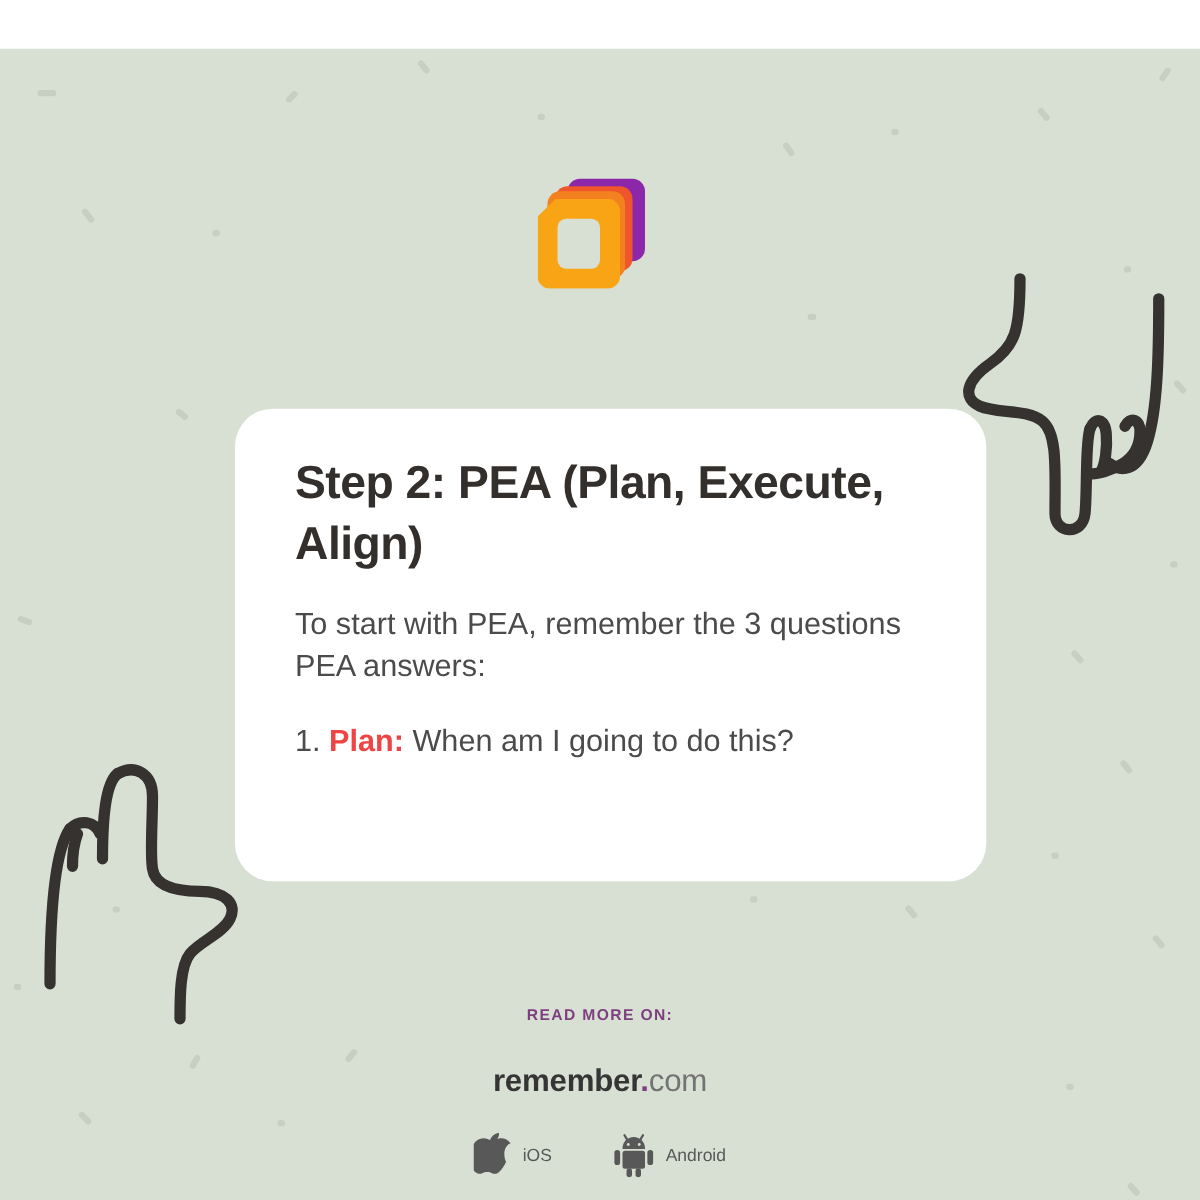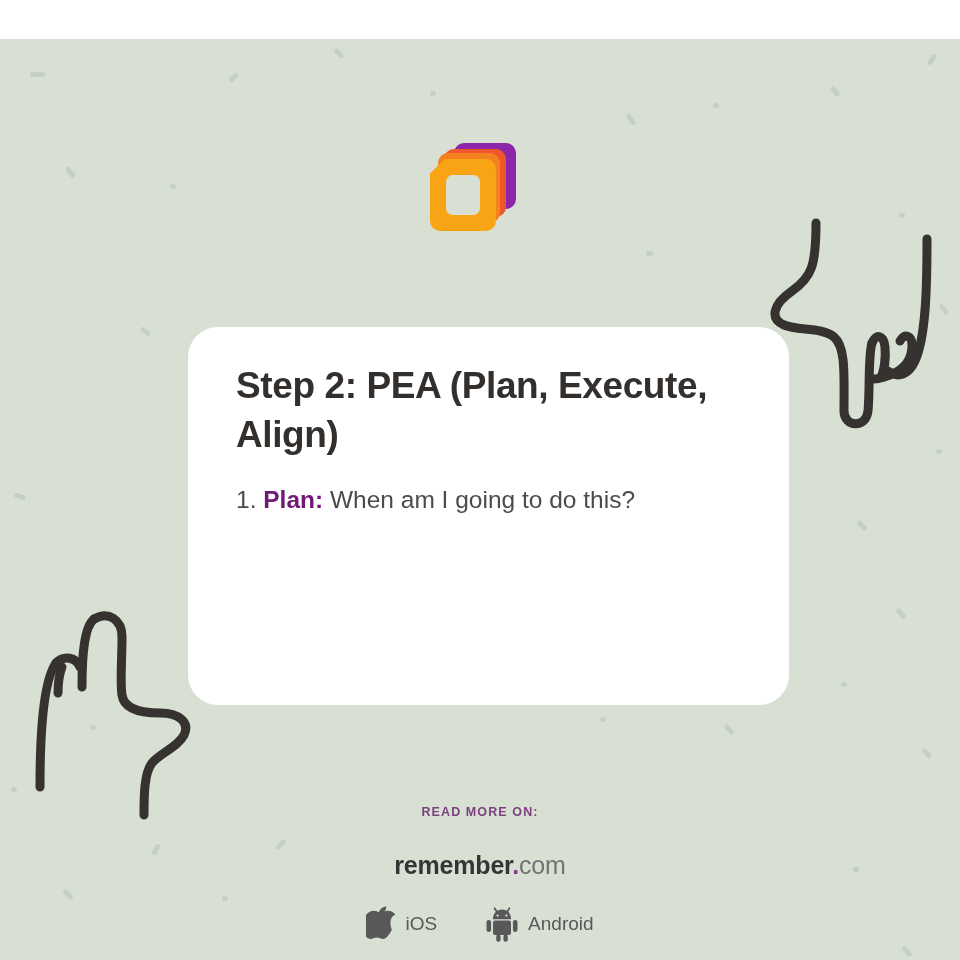--- a/index.html
+++ b/index.html
@@ -117,21 +117,21 @@
   .card-list-item {
     font-size: 24.5px;
     line-height: 1.37;
     color: #4b4b4b;
     margin: 0 0 24px 0;
   }
   .card-list-item.faded { color: #8d8d8d; }
   .card-list-item.faded .li-term { color: #6e6e6e; }
   .li-num { color: #4b4b4b; }
   .card-list-item.faded .li-num { color: #8d8d8d; }
-  .li-term { font-weight: bold; color: #701a75; }
+  .li-term { font-weight: bold; color: #ef4444; }
 
   
   #footer {
     position: absolute;
     left: 0;
     top: 766px;
     width: 960px;
     text-align: center;
   }
   #read-more {
@@ -157,21 +157,21 @@
     justify-content: center;
     align-items: center;
     gap: 48px;
   }
   .store {
     display: flex;
     align-items: center;
     gap: 9px;
   }
   .store-label {
-    font-size: 19px;
+    font-size: 14px;
     color: #585858;
   }
   .store svg { display: block; }
 </style>
 </head>
 <body>
 
 <div id="canvas">
 
   <div id="speckles">
@@ -233,20 +233,21 @@
       <path d="M68 18 C58 26, 56 56, 56 86"></path>
       <path d="M30 62 C20 76, 14 112, 14 186"></path>
       <path d="M30 62 C38 54, 50 56, 54 66"></path>
       <path d="M36 66 C33 74, 32 84, 32 92"></path>
     </svg>
   </div>
 
   <div id="card">
     <div id="card-inner">
       <h1 id="card-title">Step 2: PEA (Plan, Execute, Align)</h1>
+      <p id="card-body">To start with PEA, remember the 3 questions PEA answers:</p>
       <div id="card-list">
           <p class="card-list-item"><span class="li-num">1. </span><span class="li-term">Plan: </span><span class="li-text">When am I going to do this?</span></p>
         </div>
     </div>
   </div>
 
   <div id="footer">
     <p id="read-more">READ MORE ON:</p>
 
     <p id="site">

